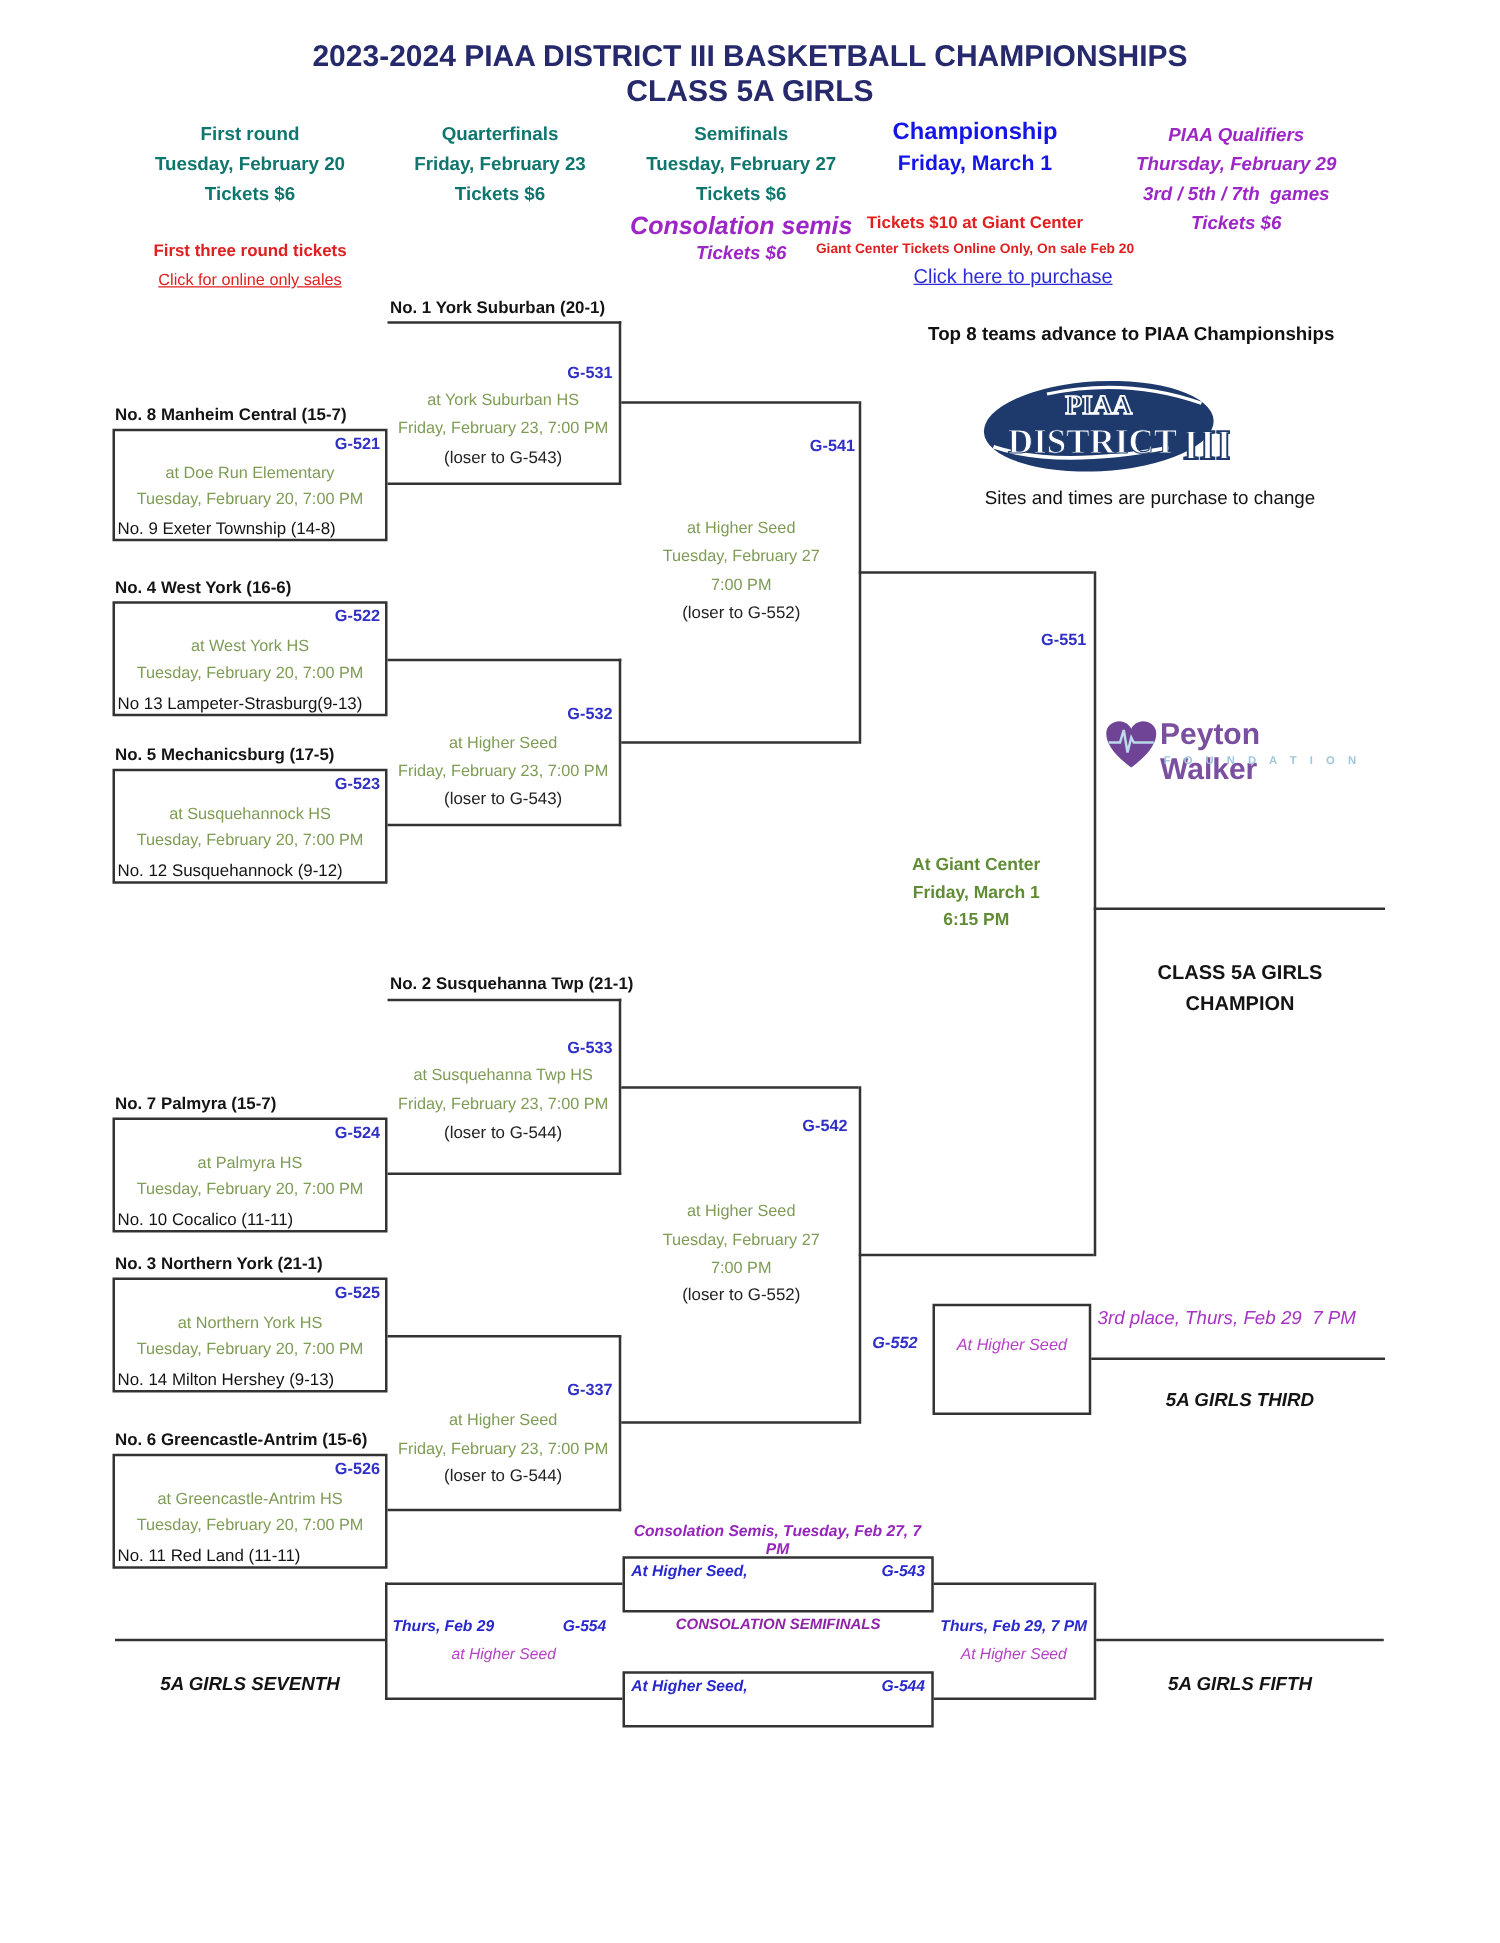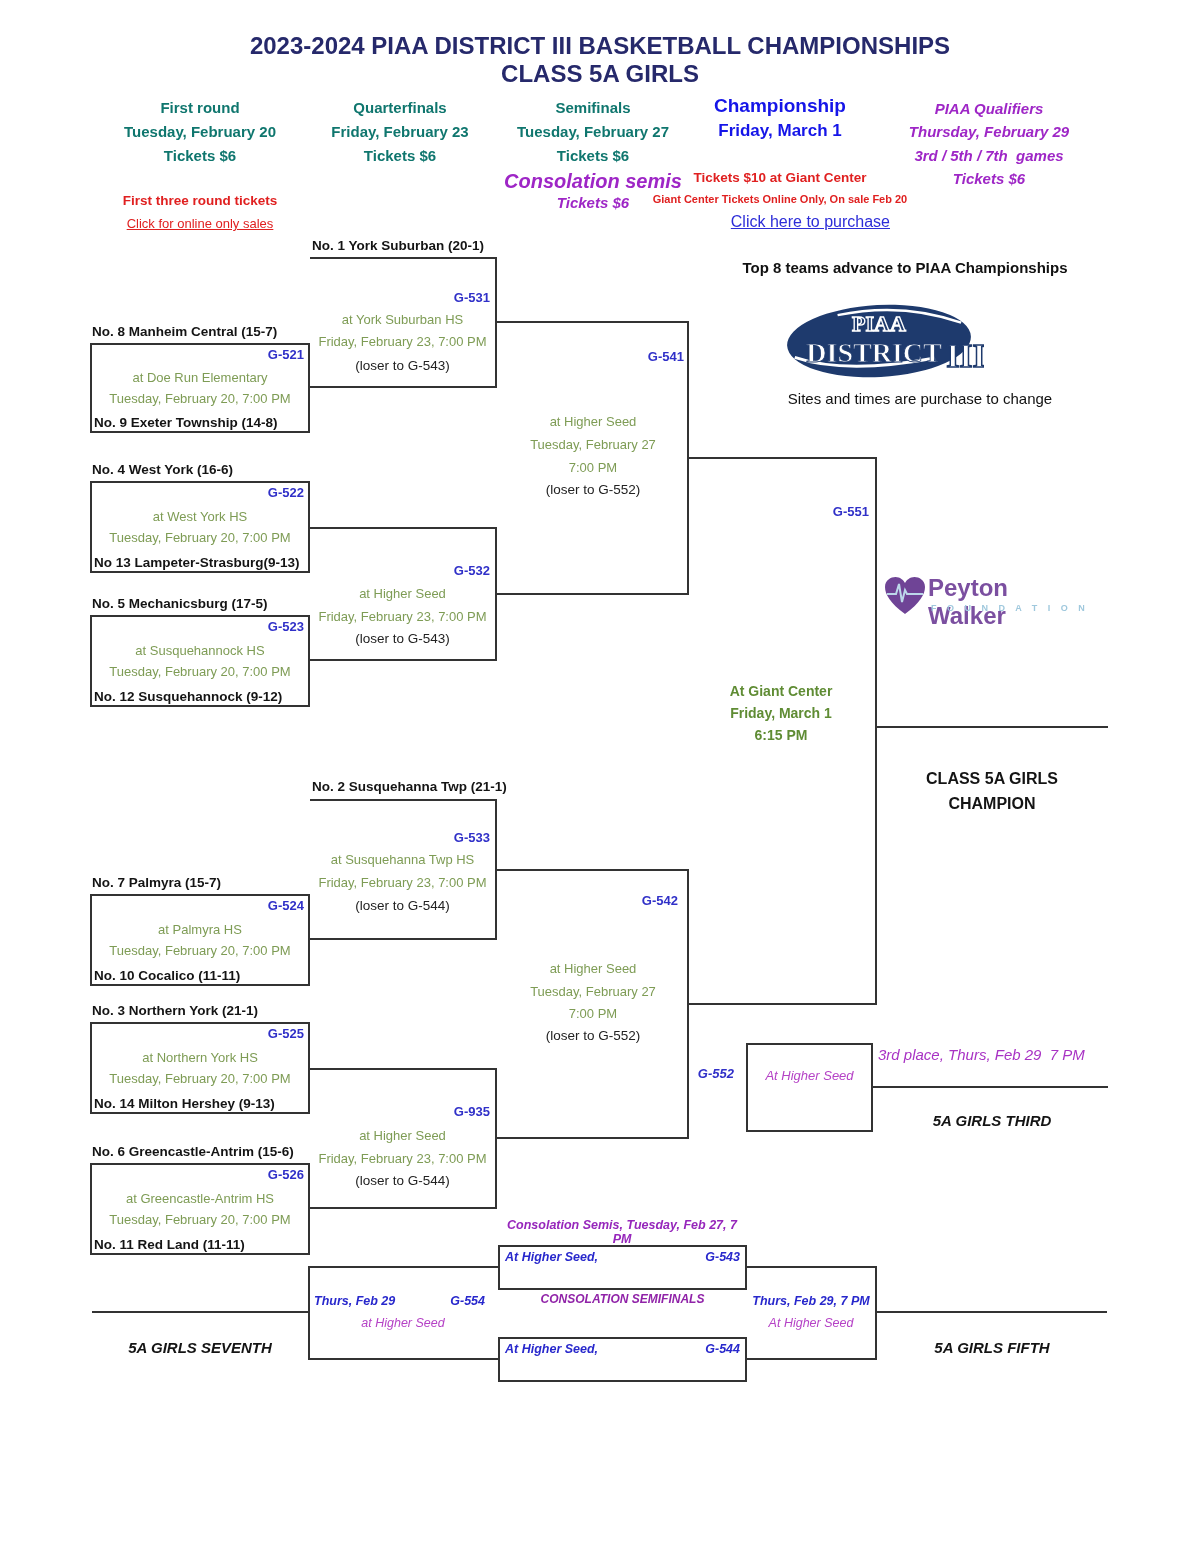--- a/index.html
+++ b/index.html
@@ -22,21 +22,21 @@
   
   .hl{position:absolute;height:2px;background:#333;}
   .vl{position:absolute;width:2px;background:#333;}
   .r1box{position:absolute;left:90px;width:220px;border:2px solid #333;box-sizing:border-box;background:#fff;}
   .qfbox{position:absolute;left:310px;width:187px;border-top:2px solid #333;border-right:2px solid #333;border-bottom:2px solid #333;box-sizing:border-box;}
   .teamlbl{position:absolute;font-weight:bold;font-size:13.5px;color:#141414;}
   .gnum{position:absolute;color:#3030c8;font-weight:bold;font-size:13px;}
   .green{color:#7e9c55;font-size:13px;}
   .loser{color:#222;font-size:13.5px;}
   .inbox-site{position:absolute;left:0;right:0;text-align:center;}
-  .bteam{position:absolute;bottom:1px;left:2px;font-weight:bold;font-size:13.5px;color:#141414;}
+  .bteam{position:absolute;bottom:1px;left:2px;font-weight:normal;font-size:13.5px;color:#141414;}
   .sfline{position:absolute;text-align:center;}
   .greenb{color:#5f8c34;font-weight:bold;font-size:14px;}
   .champ{font-weight:bold;font-size:16px;color:#141414;}
   .conblue{color:#2828cc;font-weight:bold;font-style:italic;font-size:12.5px;}
   .conpurple{color:#b542c6;font-style:italic;font-size:12.5px;}
   .result{font-weight:bold;font-style:italic;font-size:15px;color:#141414;}
   .box3{position:absolute;border:2px solid #333;box-sizing:border-box;background:#fff;}
   
   .rr-wrap{position:absolute;left:885px;top:873px;width:138px;height:61px;background:#e07b28;}
   .rr-pic{position:absolute;left:9px;top:5px;width:60px;height:51px;border:3px solid #14141e;background:#b9c6d6;box-sizing:border-box;}
@@ -160,21 +160,21 @@
     <div class="inbox-site loser" style="top:102px;">(loser to G-543)</div>
   </div>
   <div class="teamlbl" style="left:312px;top:779px;">No. 2 Susquehanna Twp (21-1)</div>
   <div class="qfbox" style="top:799px;height:141px;">
     <div class="gnum" style="top:29px;right:5px;">G-533</div>
     <div class="inbox-site green" style="top:51px;">at Susquehanna Twp HS</div>
     <div class="inbox-site green" style="top:74px;">Friday, February 23, 7:00 PM</div>
     <div class="inbox-site loser" style="top:97px;">(loser to G-544)</div>
   </div>
   <div class="qfbox" style="top:1068px;height:141px;">
-    <div class="gnum" style="top:34px;right:5px;">G-935</div>
+    <div class="gnum" style="top:34px;right:5px;">G-337</div>
     <div class="inbox-site green" style="top:58px;">at Higher Seed</div>
     <div class="inbox-site green" style="top:81px;">Friday, February 23, 7:00 PM</div>
     <div class="inbox-site loser" style="top:103px;">(loser to G-544)</div>
   </div>
 
   <div class="hl" style="left:497px;top:321px;width:190px;"></div>
   <div class="hl" style="left:497px;top:593px;width:190px;"></div>
   <div class="vl" style="left:687px;top:321px;height:274px;"></div>
   <div class="hl" style="left:687px;top:457px;width:188px;"></div>
   <div class="abs rt gnum" style="left:600px;top:349px;width:84px;position:absolute;">G-541</div>

